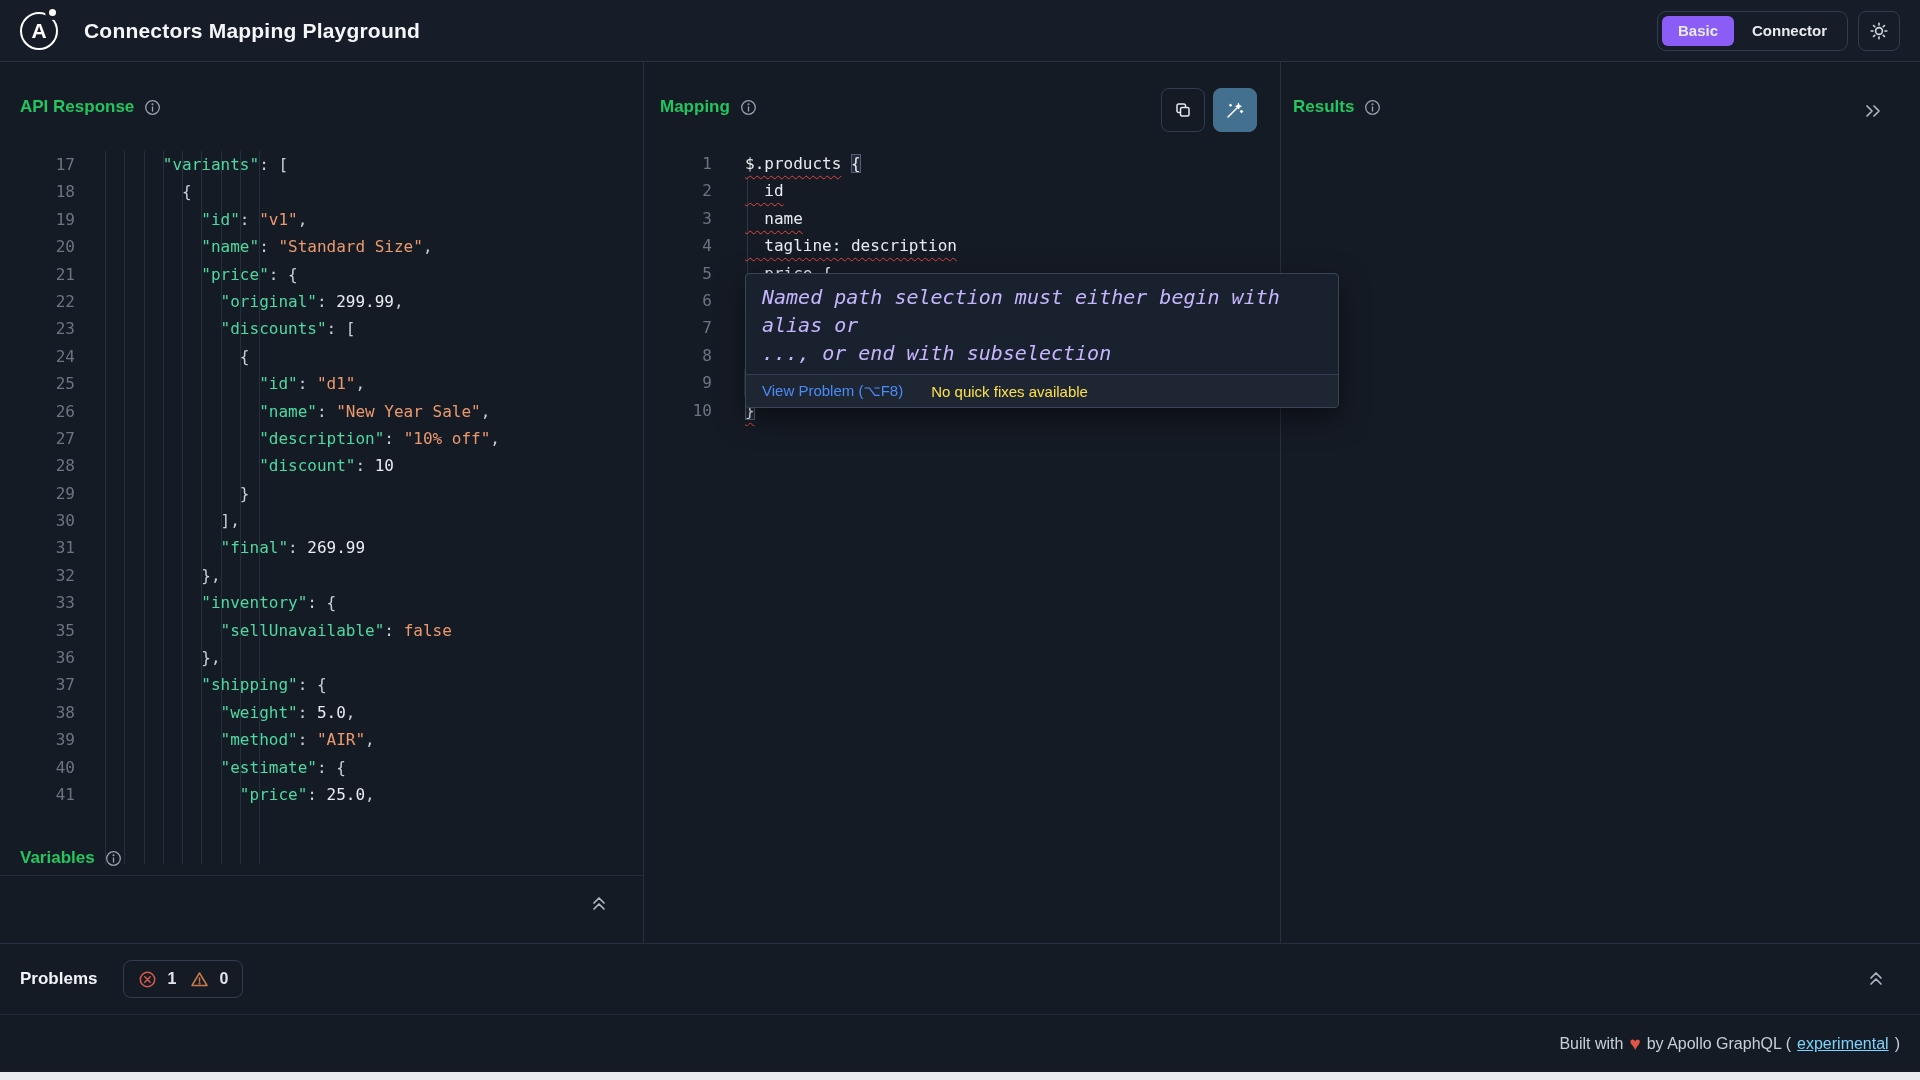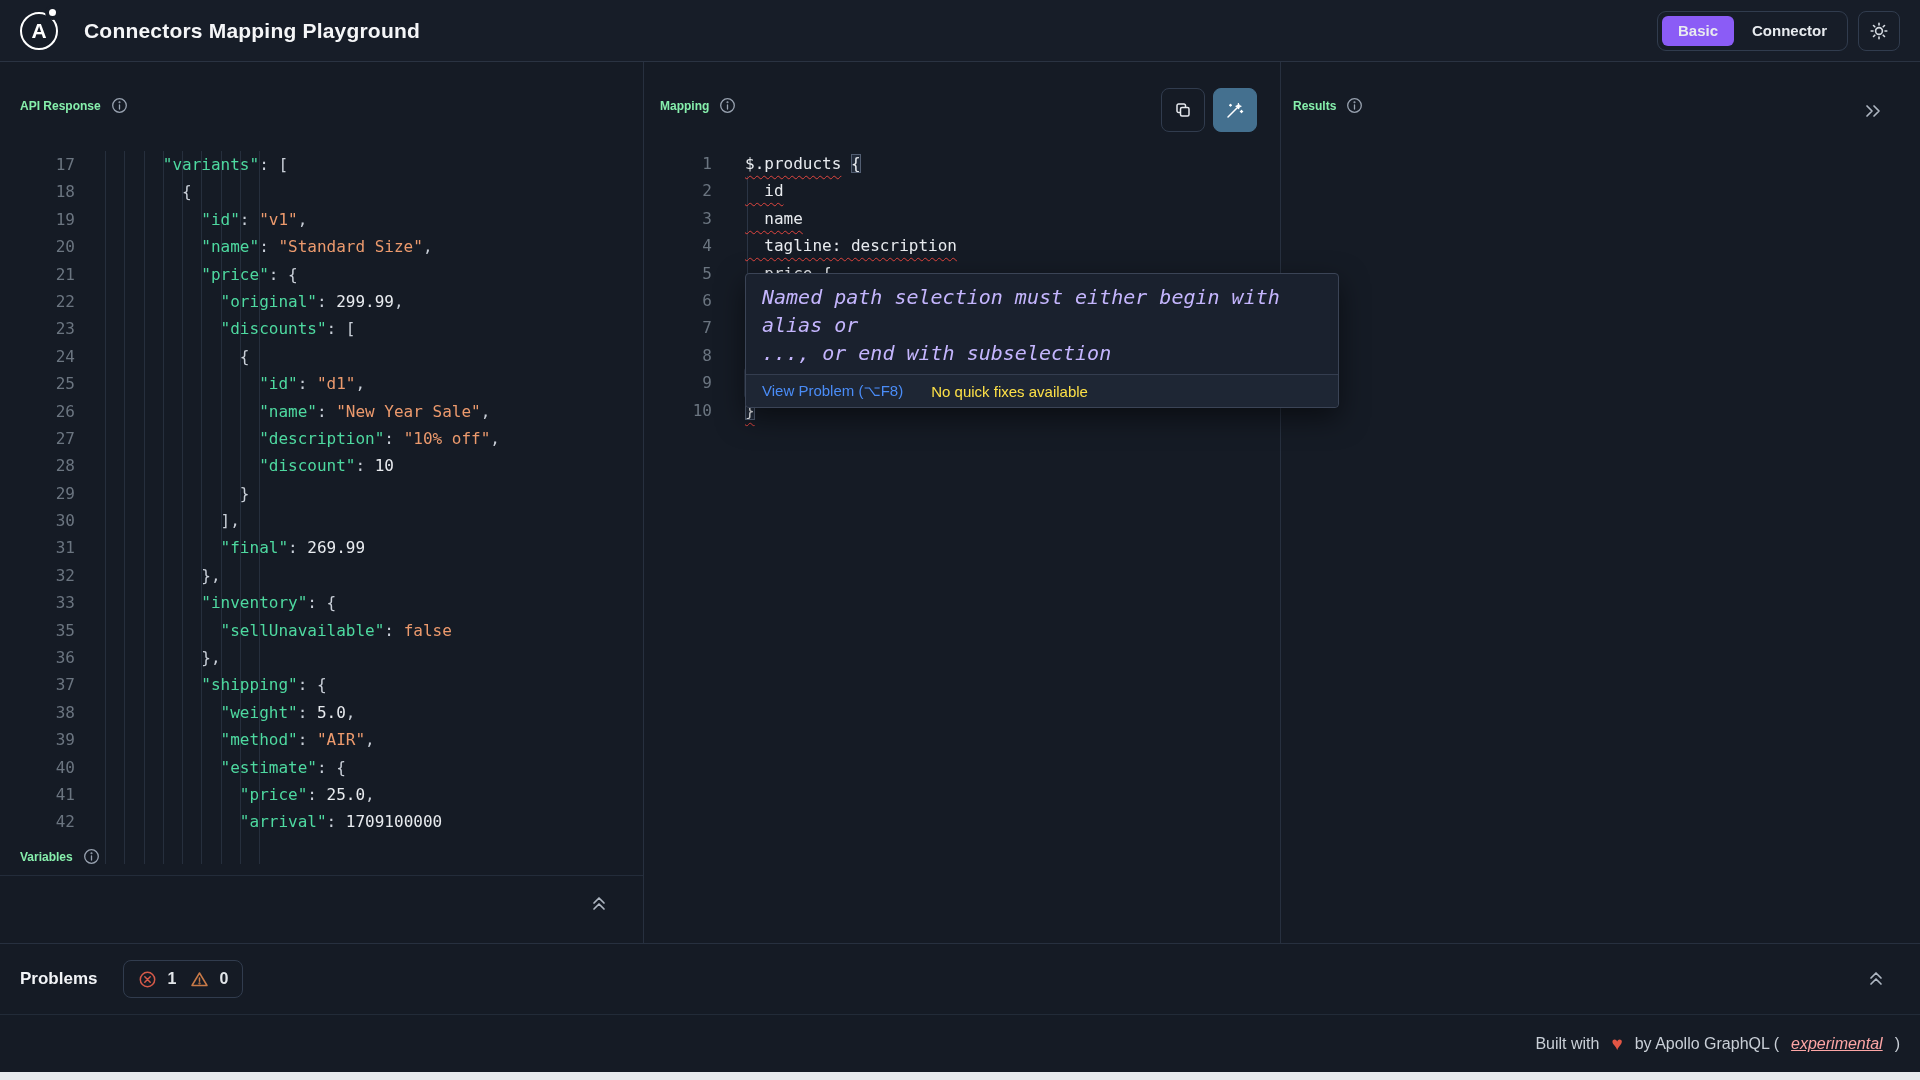--- a/index.html
+++ b/index.html
@@ -39,21 +39,21 @@
   .seg-btn.active { background:#8b5cf6; }
   .icon-btn {
     width:42px; height:40px; border:1px solid #313c4e; border-radius:8px;
     background:transparent; color:#d6dbe2; display:flex; align-items:center; justify-content:center;
     cursor:pointer;
   }
   
   .v-divider { position:absolute; top:62px; width:1px; background:#27303f; }
   .phead {
     position:absolute; display:flex; align-items:center; gap:10px;
-    font-size:12px; font-weight:600; color:#86efac;
+    font-size:17px; font-weight:600; color:#22c55e;
   }
   .info { color:#98a2b0; display:flex; }
   
   .editor { position:absolute; font-family:"DejaVu Sans Mono", monospace; font-size:16px; }
   .code-line { display:flex; height:27.4px; line-height:27.4px; white-space:pre; }
   .gutter { flex:none; text-align:right; color:#6b7580; }
   #api-editor .gutter { width:75px; }
   #api-editor .code { margin-left:30px; }
   #mapping-editor .gutter { width:69px; }
   #mapping-editor .code { margin-left:33px; }
@@ -112,24 +112,24 @@
   #problems-bar .phead-inline { font-size:17px; font-weight:600; color:#f2f4f7; }
   .problems-badge {
     margin-left:26px; display:flex; align-items:center; gap:10px;
     border:1px solid #313c4e; border-radius:8px; height:38px; padding:0 14px;
     font-size:16px; font-weight:600; color:#e2e6ea;
   }
   
   #footer {
     position:absolute; left:0; top:1014px; width:1920px; height:58px;
     border-top:1px solid #222b38; display:flex; align-items:center; justify-content:flex-end;
-    padding:0 20px; gap:12px; color:#c9cfd7; font-size:16px;
+    padding:0 20px; gap:6px; color:#c9cfd7; font-size:16px;
   }
   .heart { color:#e25544; font-size:19px; line-height:1; }
-  .footer-link { color:#fca5a5; text-decoration:underline; cursor:pointer;font-style:italic; }
+  .footer-link { color:#7dd3fc; text-decoration:underline; cursor:pointer; }
   #bottom-strip { position:absolute; left:0; top:1072px; width:1920px; height:8px; background:#e8eaed; }
   svg { display:block; }
 </style>
 </head>
 <body>
 
 <div class="header">
   <div class="logo">
     <span>A</span>
   </div>
@@ -229,21 +229,20 @@
     <div class="code-line"><span class="gutter">31</span><span class="code"><span class="tk-p">            </span><span class="tk-k">"final"</span><span class="tk-p">: </span><span class="tk-n2">269.99</span></span></div>
     <div class="code-line"><span class="gutter">32</span><span class="code"><span class="tk-p">          },</span></span></div>
     <div class="code-line"><span class="gutter">33</span><span class="code"><span class="tk-p">          </span><span class="tk-k">"inventory"</span><span class="tk-p">: {</span></span></div>
     <div class="code-line"><span class="gutter">35</span><span class="code"><span class="tk-p">            </span><span class="tk-k">"sellUnavailable"</span><span class="tk-p">: </span><span class="tk-b">false</span></span></div>
     <div class="code-line"><span class="gutter">36</span><span class="code"><span class="tk-p">          },</span></span></div>
     <div class="code-line"><span class="gutter">37</span><span class="code"><span class="tk-p">          </span><span class="tk-k">"shipping"</span><span class="tk-p">: {</span></span></div>
     <div class="code-line"><span class="gutter">38</span><span class="code"><span class="tk-p">            </span><span class="tk-k">"weight"</span><span class="tk-p">: </span><span class="tk-n2">5.0</span><span class="tk-p">,</span></span></div>
     <div class="code-line"><span class="gutter">39</span><span class="code"><span class="tk-p">            </span><span class="tk-k">"method"</span><span class="tk-p">: </span><span class="tk-s">"AIR"</span><span class="tk-p">,</span></span></div>
     <div class="code-line"><span class="gutter">40</span><span class="code"><span class="tk-p">            </span><span class="tk-k">"estimate"</span><span class="tk-p">: {</span></span></div>
     <div class="code-line"><span class="gutter">41</span><span class="code"><span class="tk-p">              </span><span class="tk-k">"price"</span><span class="tk-p">: </span><span class="tk-n2">25.0</span><span class="tk-p">,</span></span></div>
-    <div class="code-line"><span class="gutter">42</span><span class="code"><span class="tk-p">              </span><span class="tk-k">"arrival"</span><span class="tk-p">: </span><span class="tk-n2">1709100000</span></span></div>
   </div>
 
 <div id="mapping-guide"></div>
 <div id="mapping-editor" class="editor" style="left:643px; top:150px; width:637px;">
     <div class="code-line"><span class="gutter">1</span><span class="code"><span class="tk-e">$.products</span><span class="tk-t"> </span><span class="tk-bm">{</span></span></div>
     <div class="code-line"><span class="gutter">2</span><span class="code"><span class="tk-e">  id</span></span></div>
     <div class="code-line"><span class="gutter">3</span><span class="code"><span class="tk-e">  name</span></span></div>
     <div class="code-line"><span class="gutter">4</span><span class="code"><span class="tk-e">  tagline: description</span></span></div>
     <div class="code-line"><span class="gutter">5</span><span class="code"><span class="tk-t">  price {</span></span></div>
     <div class="code-line"><span class="gutter">6</span><span class="code"></span></div>

